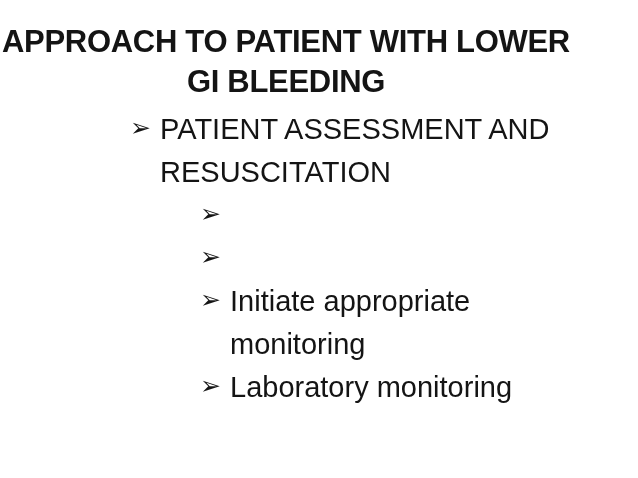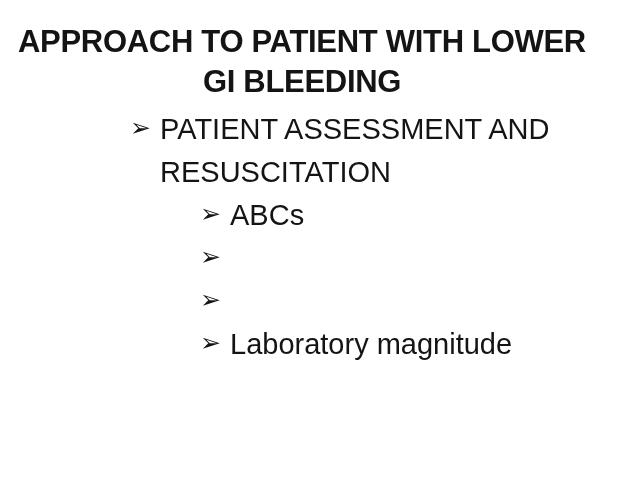--- a/index.html
+++ b/index.html
@@ -8,21 +8,20 @@
     background: #ffffff;
   }
   .slide {
     position: relative;
     width: 572px;
     height: 478px;
     overflow: hidden;
     background: var(--slide-bg, #ffffff);
     color: var(--slide-text, #141414);
     font-family: "Liberation Sans", "DejaVu Sans", sans-serif;
-    padding-left: 16px;
   }
   .title {
     margin: 0;
     padding-top: 22px;
     width: 100%;
     text-align: center;
     font-size: 31px;
     font-weight: bold;
     line-height: 40px;
     letter-spacing: -0.3px;
@@ -62,26 +61,27 @@
   <h1 class="title">APPROACH TO PATIENT WITH LOWER
 GI BLEEDING</h1>
   <div class="content" id="bullet-list">
       <div class="bullet-item level-1">
         <span class="glyph">➢</span>
         <span class="btext">PATIENT ASSESSMENT AND
 RESUSCITATION</span>
       </div>
       <div class="bullet-item level-2">
         <span class="glyph">➢</span>
-        <span class="btext">ABCs</span>
       </div>
       <div class="bullet-item level-2">
         <span class="glyph">➢</span>
       </div>
       <div class="bullet-item level-2">
         <span class="glyph">➢</span>
+        <span class="btext">Initiate appropriate
+monitoring</span>
       </div>
       <div class="bullet-item level-2">
         <span class="glyph">➢</span>
-        <span class="btext">Laboratory magnitude</span>
+        <span class="btext">Laboratory monitoring</span>
       </div>
     </div>
 </div>
 
 </body></html>

